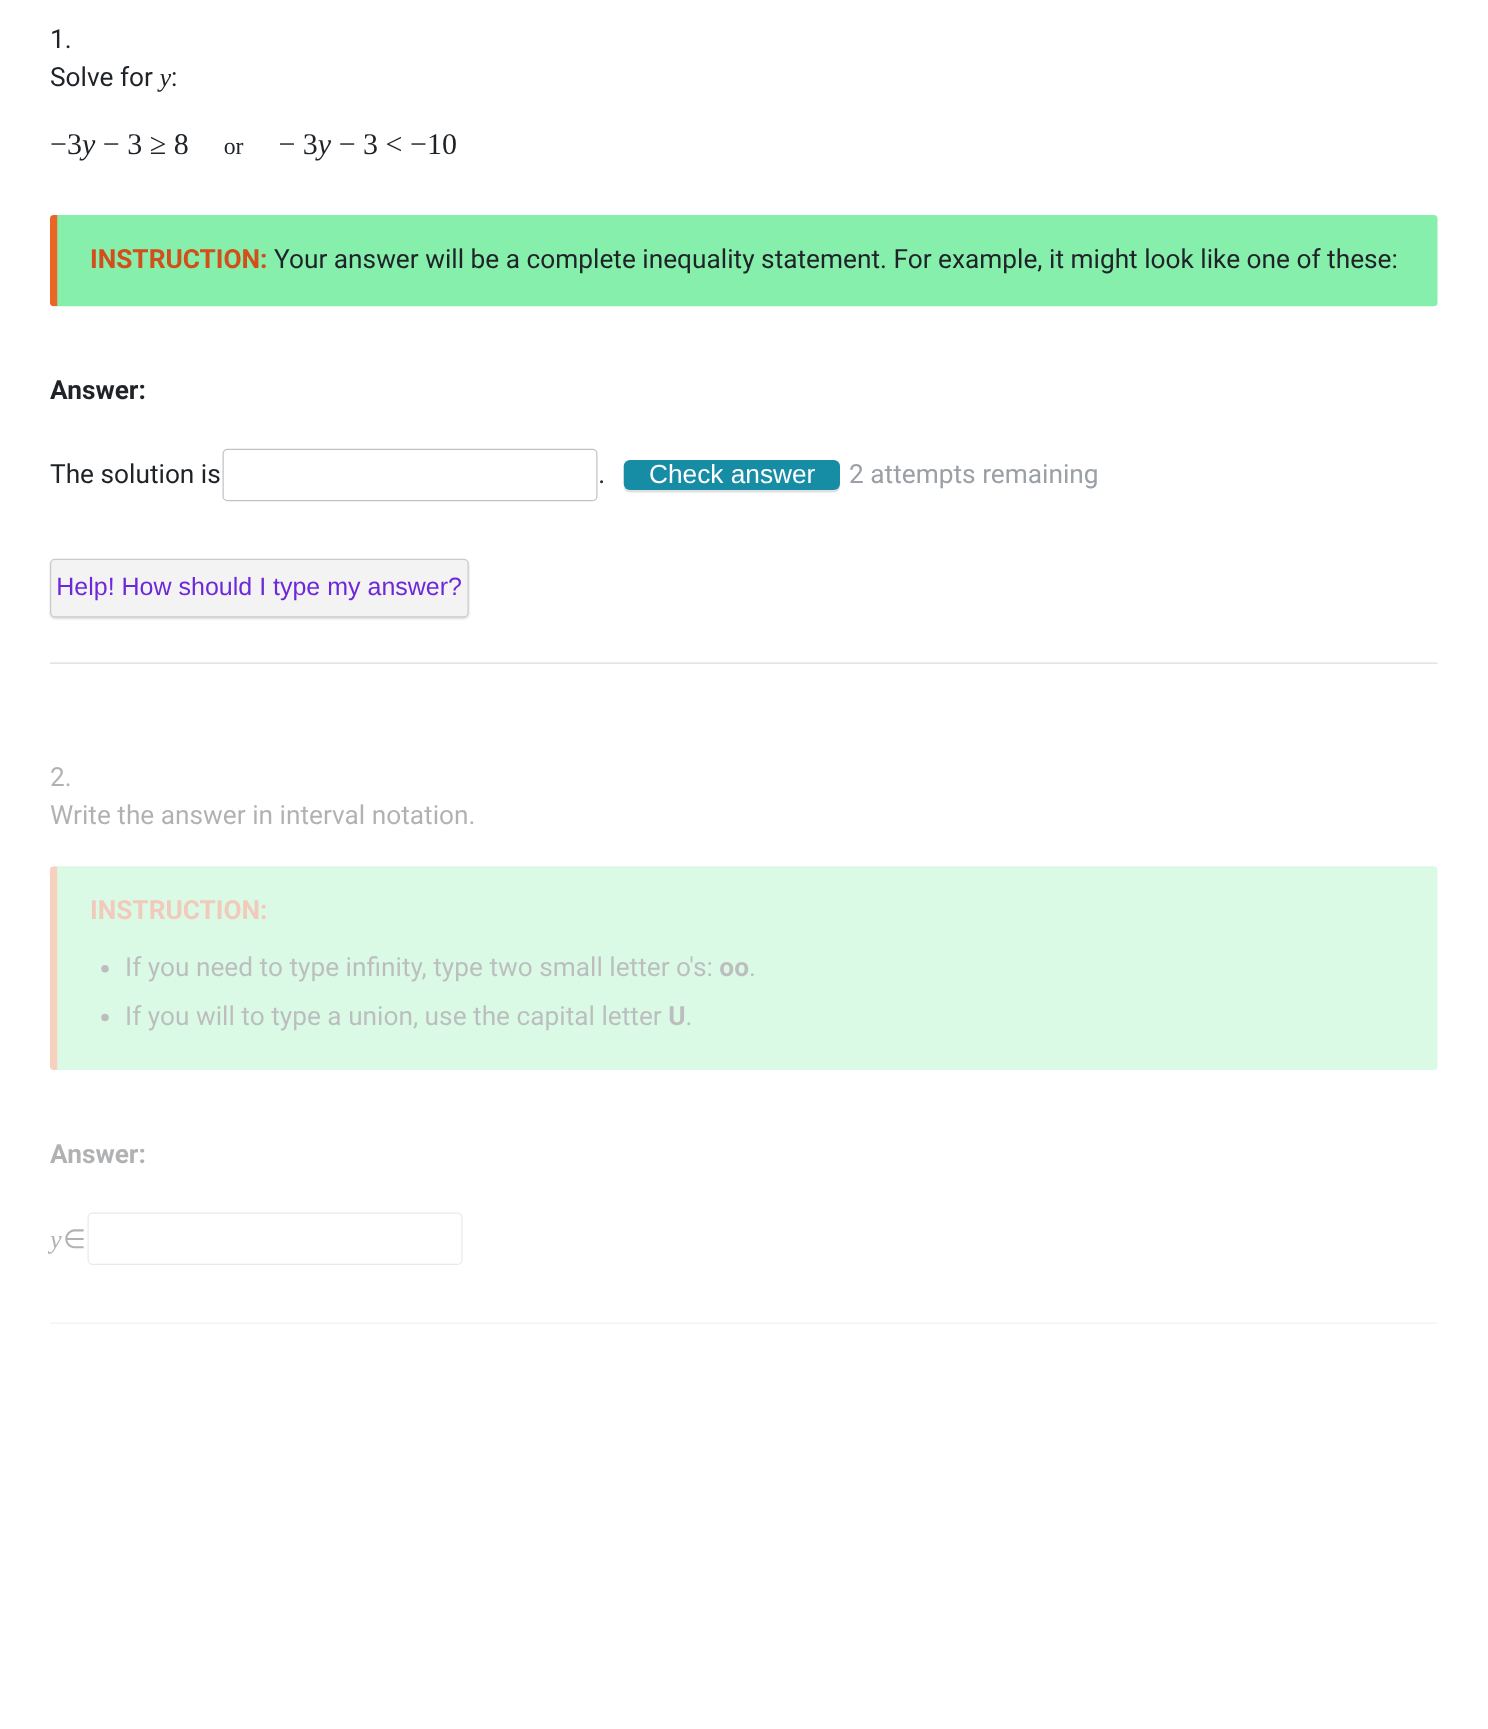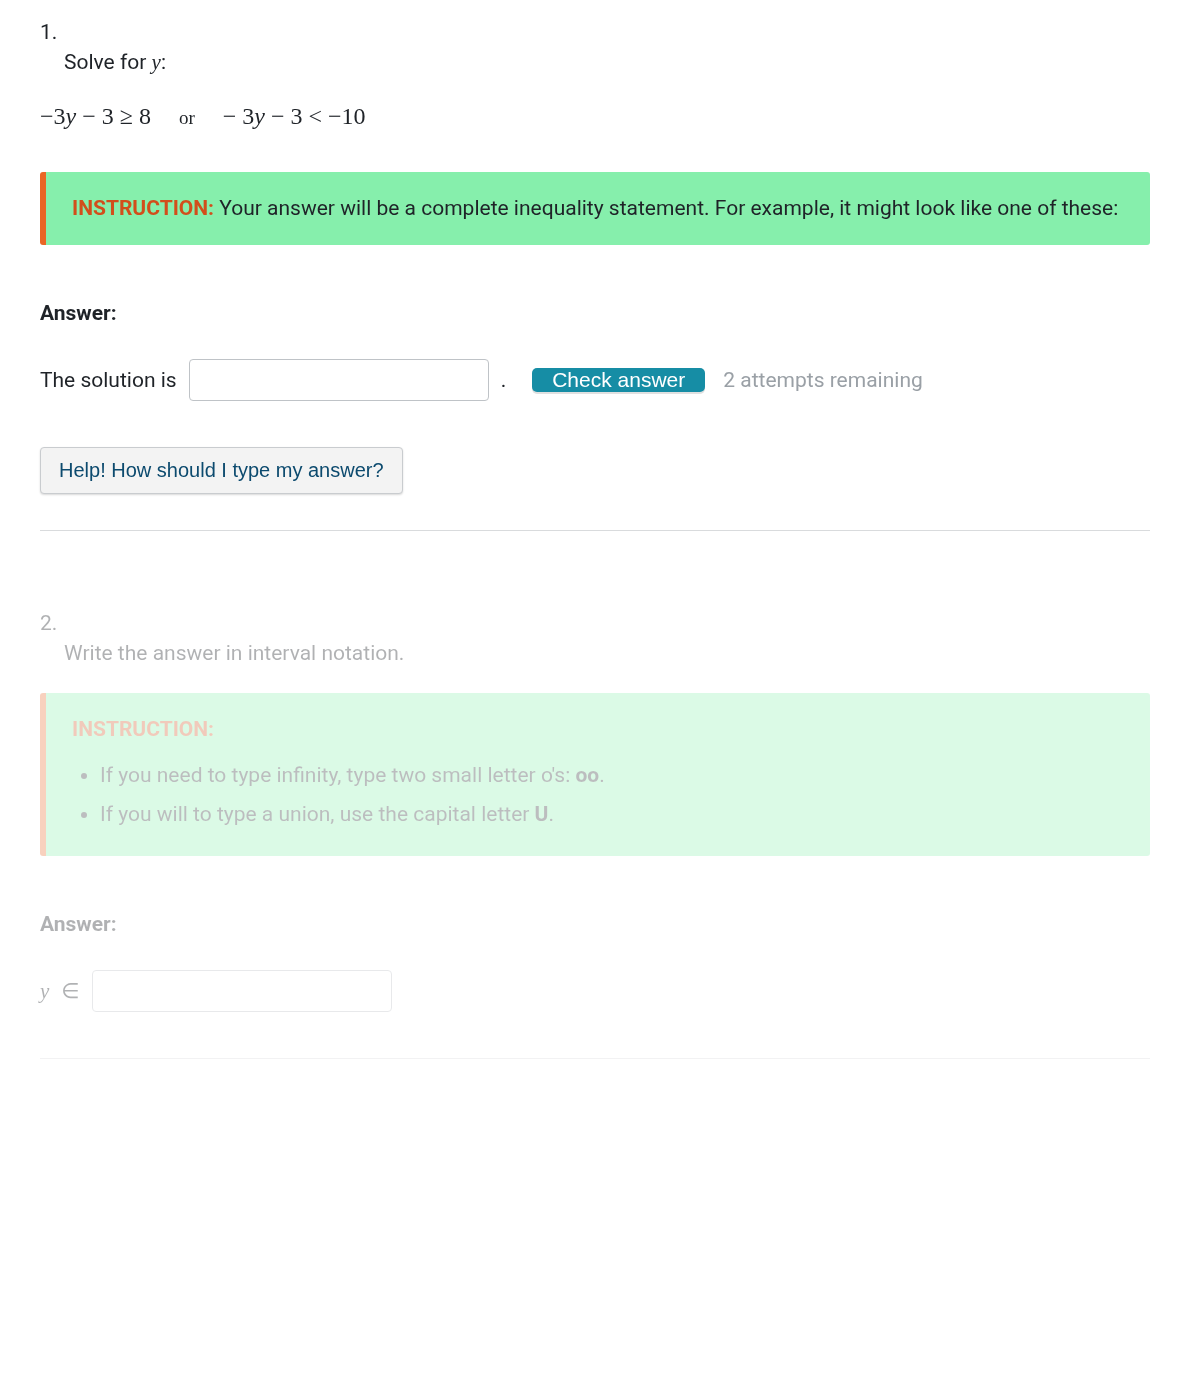--- a/index.html
+++ b/index.html
@@ -7,21 +7,21 @@
     font-family: -apple-system, BlinkMacSystemFont, "Segoe UI", Roboto, Helvetica, Arial, sans-serif;
     font-size: 21px;
     color: #1f2328;
     margin: 0;
     padding: 20px 40px 40px 40px;
     width: 1190px;
     background: #fff;
   }
   .problem { margin-bottom: 80px; }
   .problem-number { margin-bottom: 6px; }
-  .prompt-line { margin-bottom: 28px; margin-left: 24px; }
+  .prompt-line { margin-bottom: 28px; }
   .mi { font-family: "Times New Roman", Times, serif; font-style: italic; }
   .mn { font-family: "Times New Roman", Times, serif; }
   .formula {
     font-family: "Times New Roman", Times, serif;
     font-size: 24px;
     margin: 18px 0 42px 0;
   }
   .formula .or { font-size: 19px; margin: 0 22px; font-family: -apple-system, serif; }
   .instruction-box {
     background: #86efac;
@@ -35,21 +35,21 @@
     color: #d24e1b;
     font-weight: 700;
   }
   .instruction-box ul { margin: 14px 0 0 0; padding-left: 28px; }
   .instruction-box li { margin: 6px 0; }
   .answer-heading { font-weight: 700; margin-bottom: 34px; }
   .answer-row {
     display: flex;
     align-items: center;
     flex-wrap: wrap;
-    gap: 12px;
+    gap: 1px;
     margin-bottom: 46px;
   }
   .text-input {
     height: 42px;
     border: 1px solid #bfc3c7;
     border-radius: 4px;
     font-size: 20px;
     padding: 4px 10px;
     width: 300px;
   }
@@ -63,23 +63,23 @@
     padding: 0 20px;
     font-size: 21px;
     cursor: pointer;
     box-shadow: 0 2px 0 rgba(0,0,0,0.12);
   }
   .attempts { color: #9aa0a6; margin-left: 6px; }
   .help-btn {
     background: #f3f3f3;
     border: 1px solid #c9cccf;
     border-radius: 4px;
-    padding: 11px 18px;
+    padding: 11px 4px;
     font-size: 20px;
-    color: #0c4a6e;
+    color: #6d28d9;
     cursor: pointer;
     box-shadow: 0 1px 2px rgba(0,0,0,0.15);
   }
   hr.sep {
     border: none;
     border-top: 1px solid #d9dbdd;
     margin: 36px 0 0 0;
   }
   .faded { opacity: 0.35; }
   .faded .instruction-box { opacity: 0.85; }

